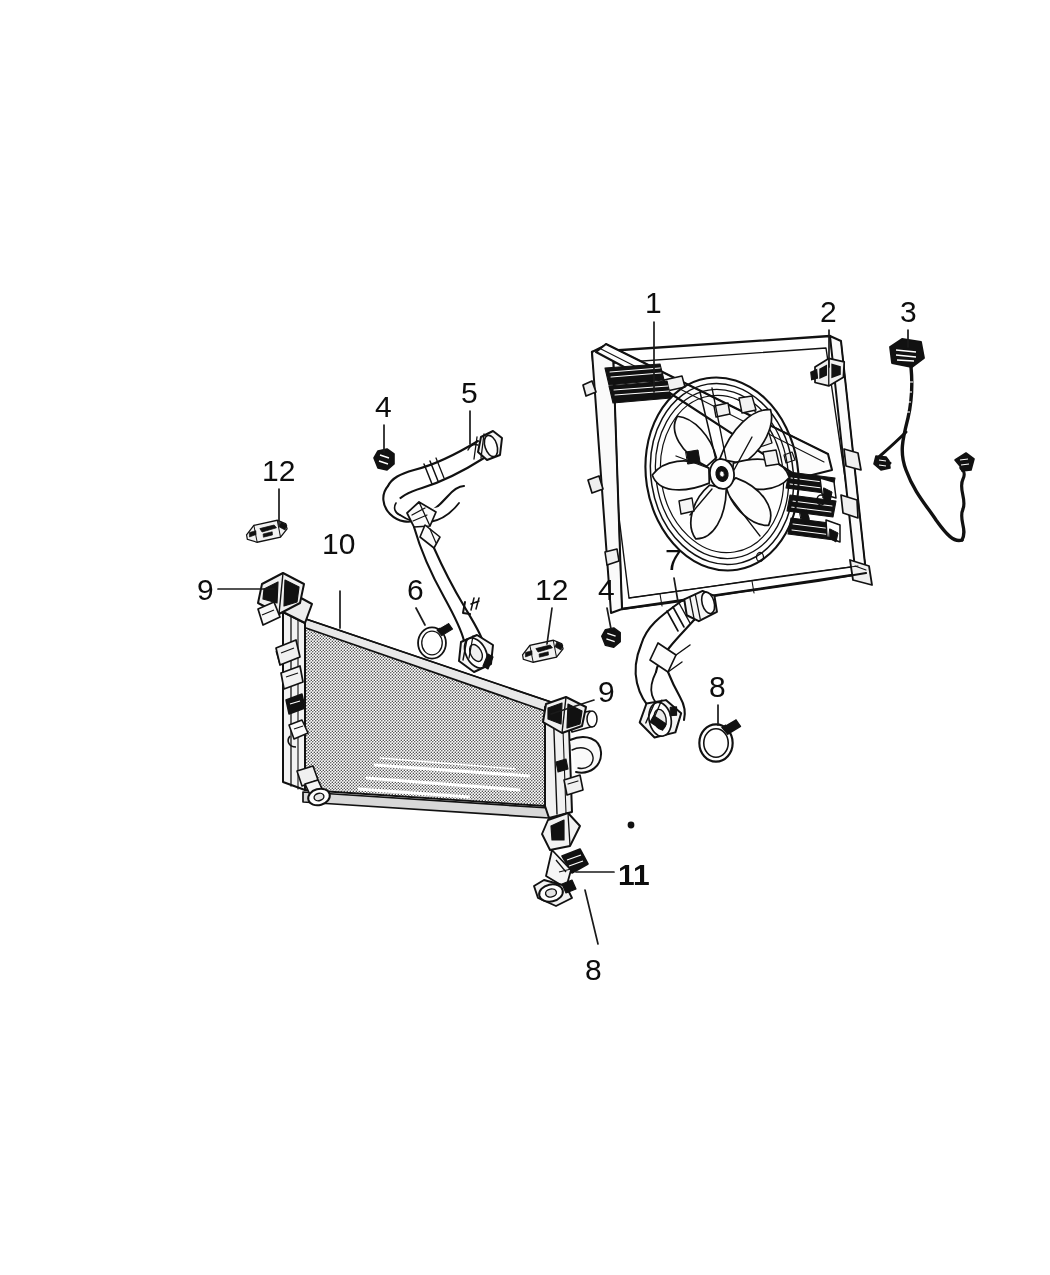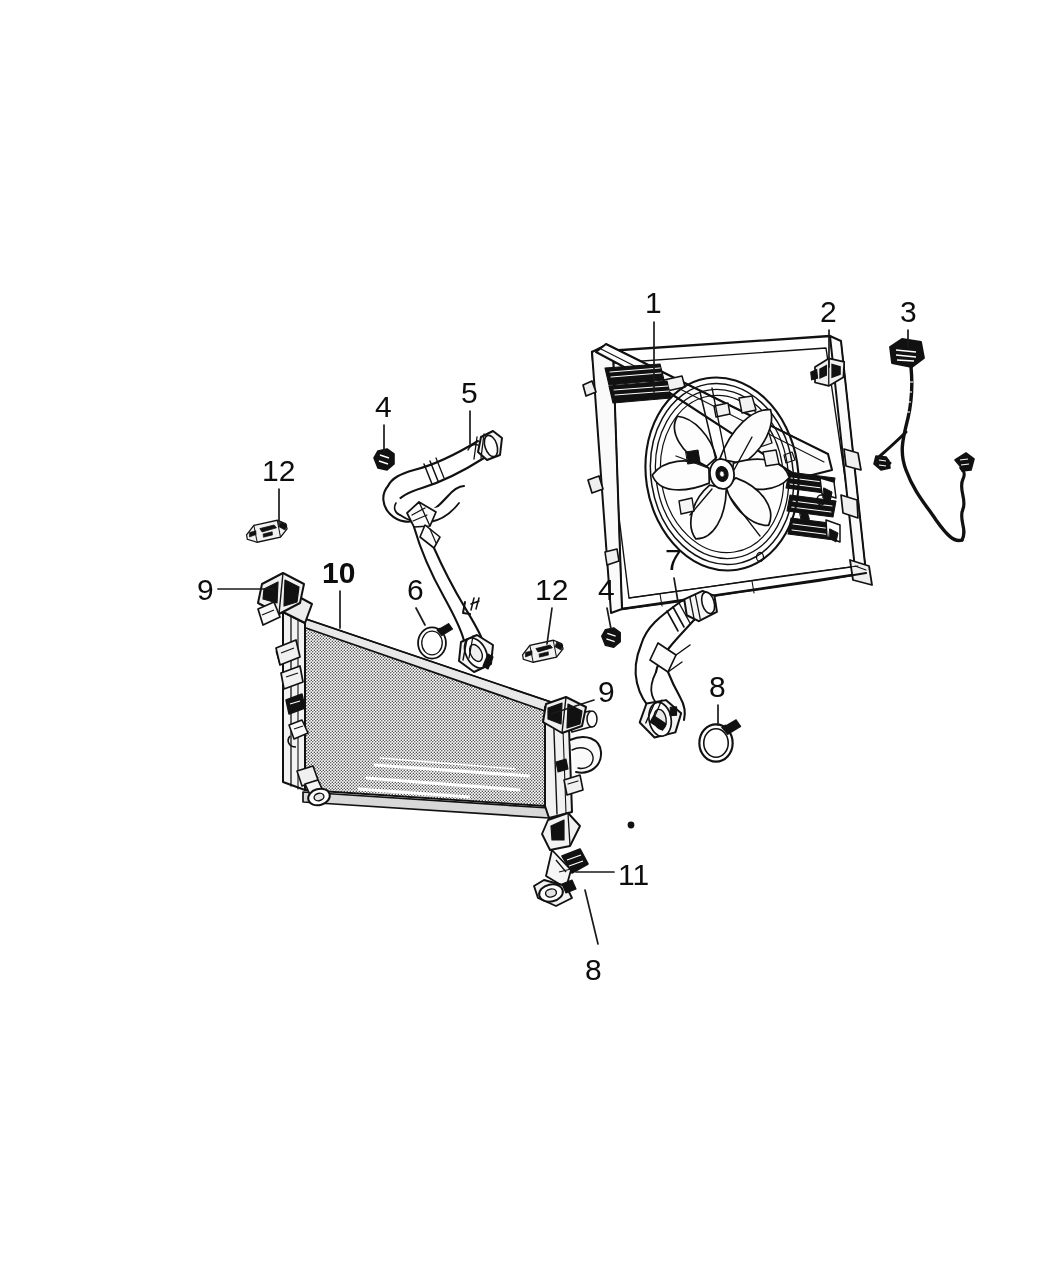--- a/index.html
+++ b/index.html
@@ -417,24 +417,24 @@
   </svg>
 
   <div id="callouts">
       <div class="callout" style="left: 645px; top: 288px;">1</div>
       <div class="callout" style="left: 820px; top: 297px;">2</div>
       <div class="callout" style="left: 900px; top: 297px;">3</div>
       <div class="callout" style="left: 375px; top: 392px;">4</div>
       <div class="callout" style="left: 461px; top: 378px;">5</div>
       <div class="callout" style="left: 262px; top: 456px;">12</div>
       <div class="callout" style="left: 197px; top: 575px;">9</div>
-      <div class="callout" style="left: 322px; top: 558px; font-weight: bold;">10</div>
+      <div class="callout" style="left: 322px; top: 529px;">10</div>
       <div class="callout" style="left: 407px; top: 575px;">6</div>
       <div class="callout" style="left: 535px; top: 575px;">12</div>
       <div class="callout" style="left: 598px; top: 575px;">4</div>
       <div class="callout" style="left: 665px; top: 545px;">7</div>
       <div class="callout" style="left: 709px; top: 672px;">8</div>
       <div class="callout" style="left: 598px; top: 677px;">9</div>
-      <div class="callout" style="left: 618px; top: 860px;">11</div>
+      <div class="callout" style="left: 618px; top: 860px; font-weight: bold;">11</div>
       <div class="callout" style="left: 585px; top: 955px;">8</div>
     </div>
 
 </div>
 
 </body></html>

